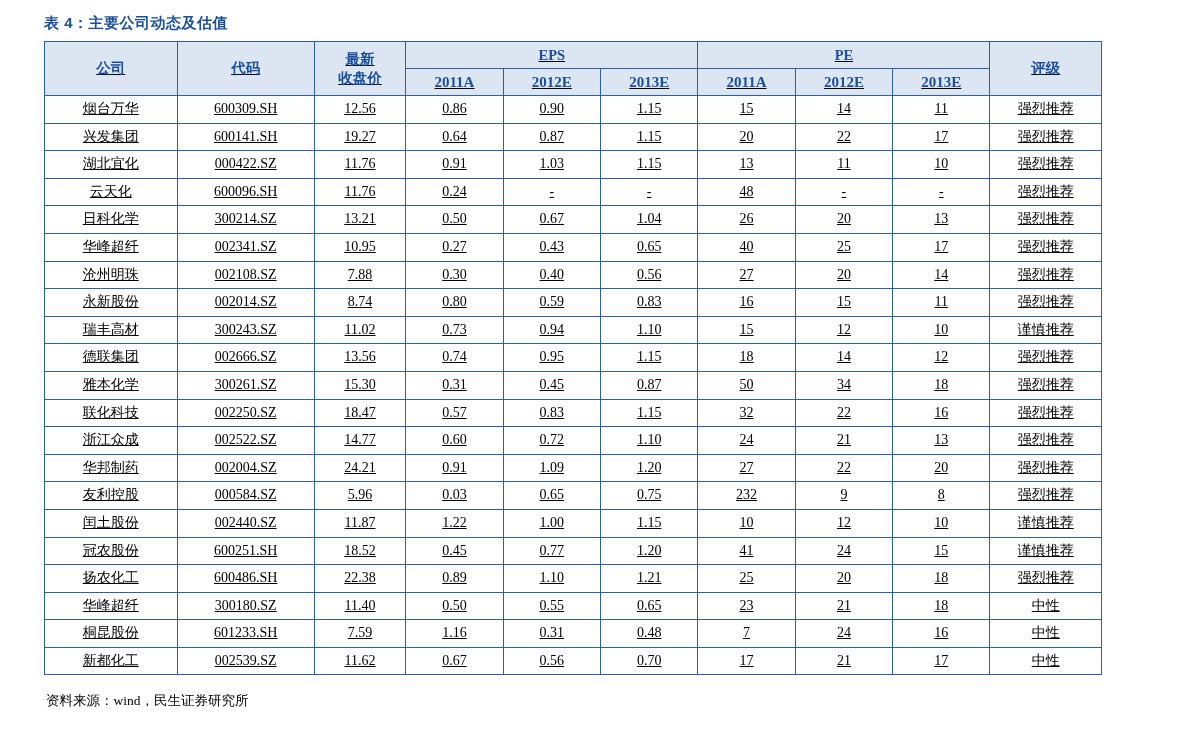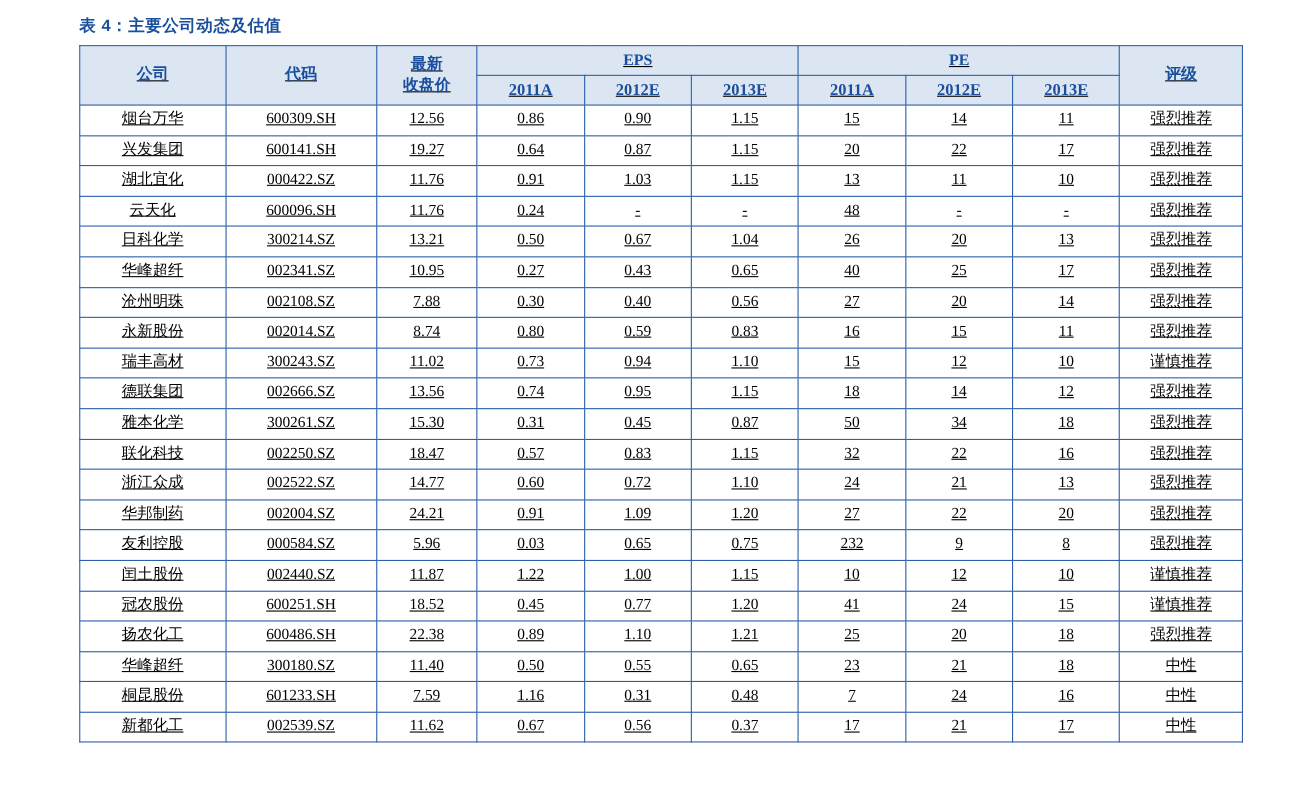--- a/index.html
+++ b/index.html
@@ -12,21 +12,21 @@
     height: 737px;
     font-family: "Liberation Serif", "DejaVu Serif", serif;
     color: #000000;
     overflow: hidden;
   }
   .page {
     position: relative;
     width: 970px;
     height: 737px;
     box-sizing: border-box;
-    padding: 14px 60px 0 72px;
+    padding: 14px 60px 0 44px;
   }
   .table-title {
     font-family: "Liberation Sans", sans-serif;
     font-size: 15px;
     font-weight: bold;
     color: #1b4f9c;
     letter-spacing: 0.5px;
     margin-bottom: 8px;
   }
   table.data {
@@ -376,23 +376,24 @@
           <td class="num">24</td>
           <td class="num">16</td>
           <td class="cn">中性</td>
         </tr>
         <tr>
           <td class="cn">新都化工</td>
           <td class="num">002539.SZ</td>
           <td class="num">11.62</td>
           <td class="num">0.67</td>
           <td class="num">0.56</td>
-          <td class="num">0.37</td>
+          <td class="num">0.70</td>
           <td class="num">17</td>
           <td class="num">21</td>
           <td class="num">17</td>
           <td class="cn">中性</td>
         </tr>
       </tbody>
   </table>
 
+  <div class="source">资料来源：wind，民生证券研究所</div>
 
 </div>
 
 </body></html>

